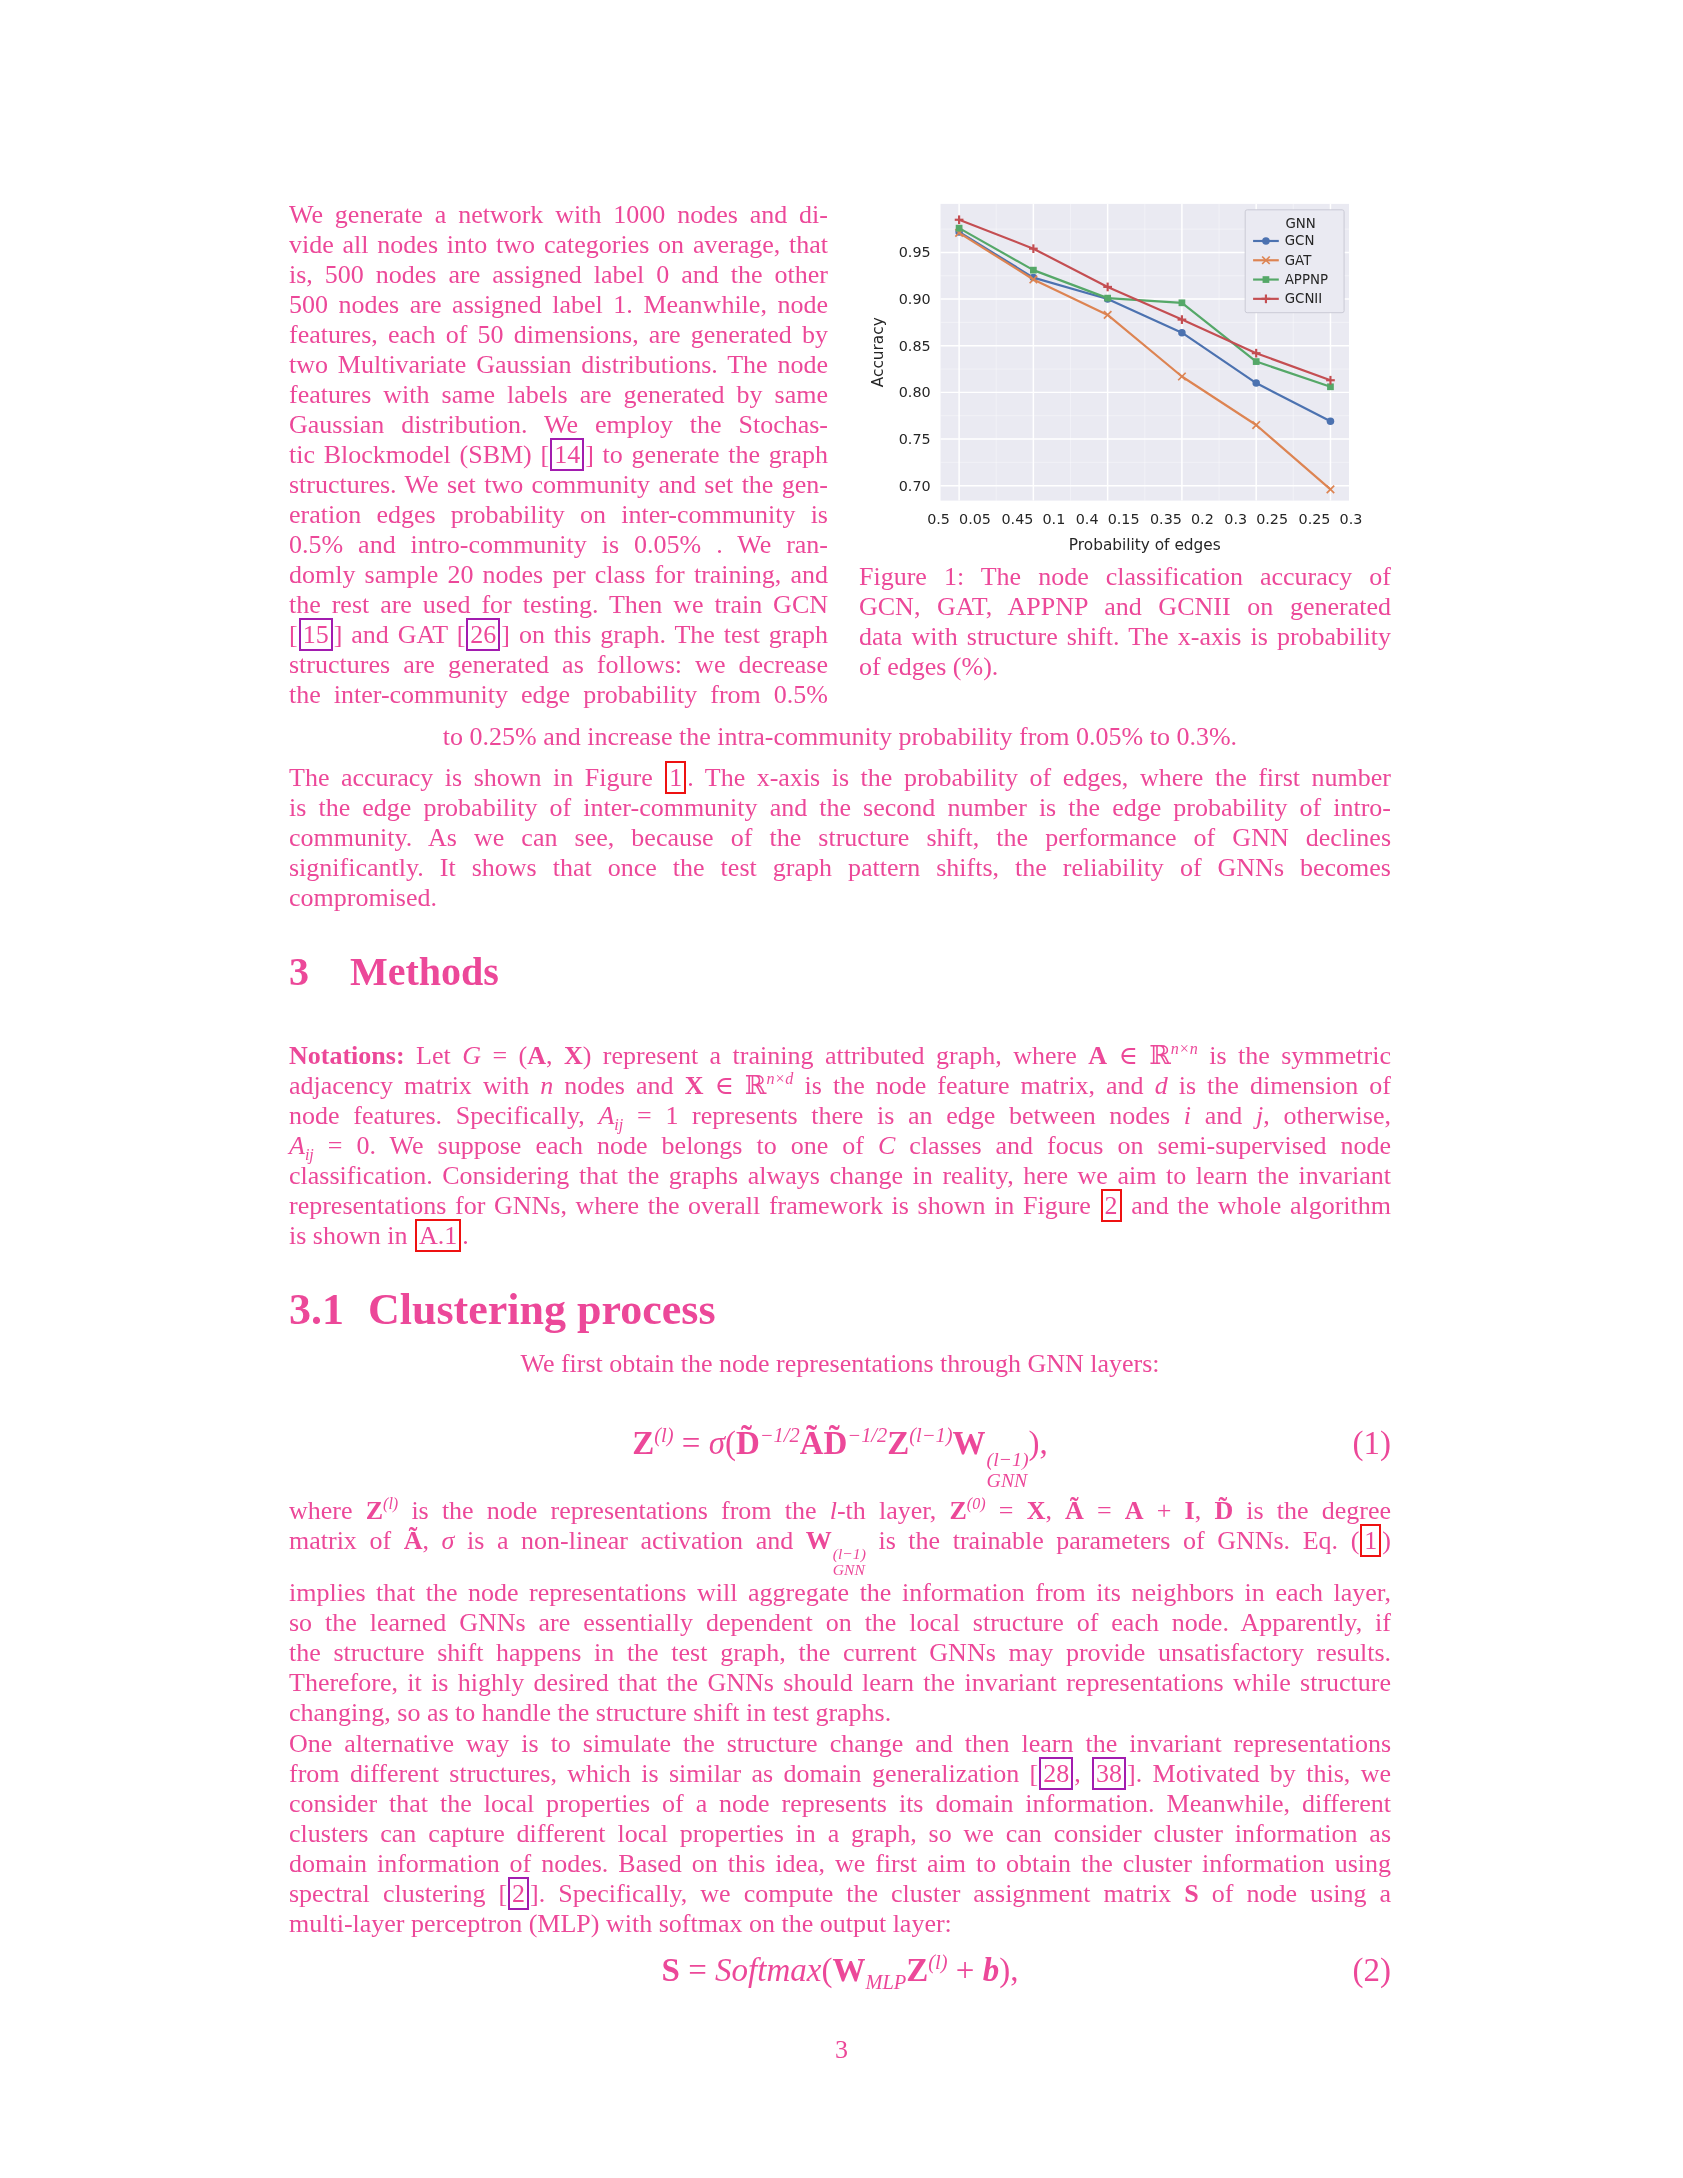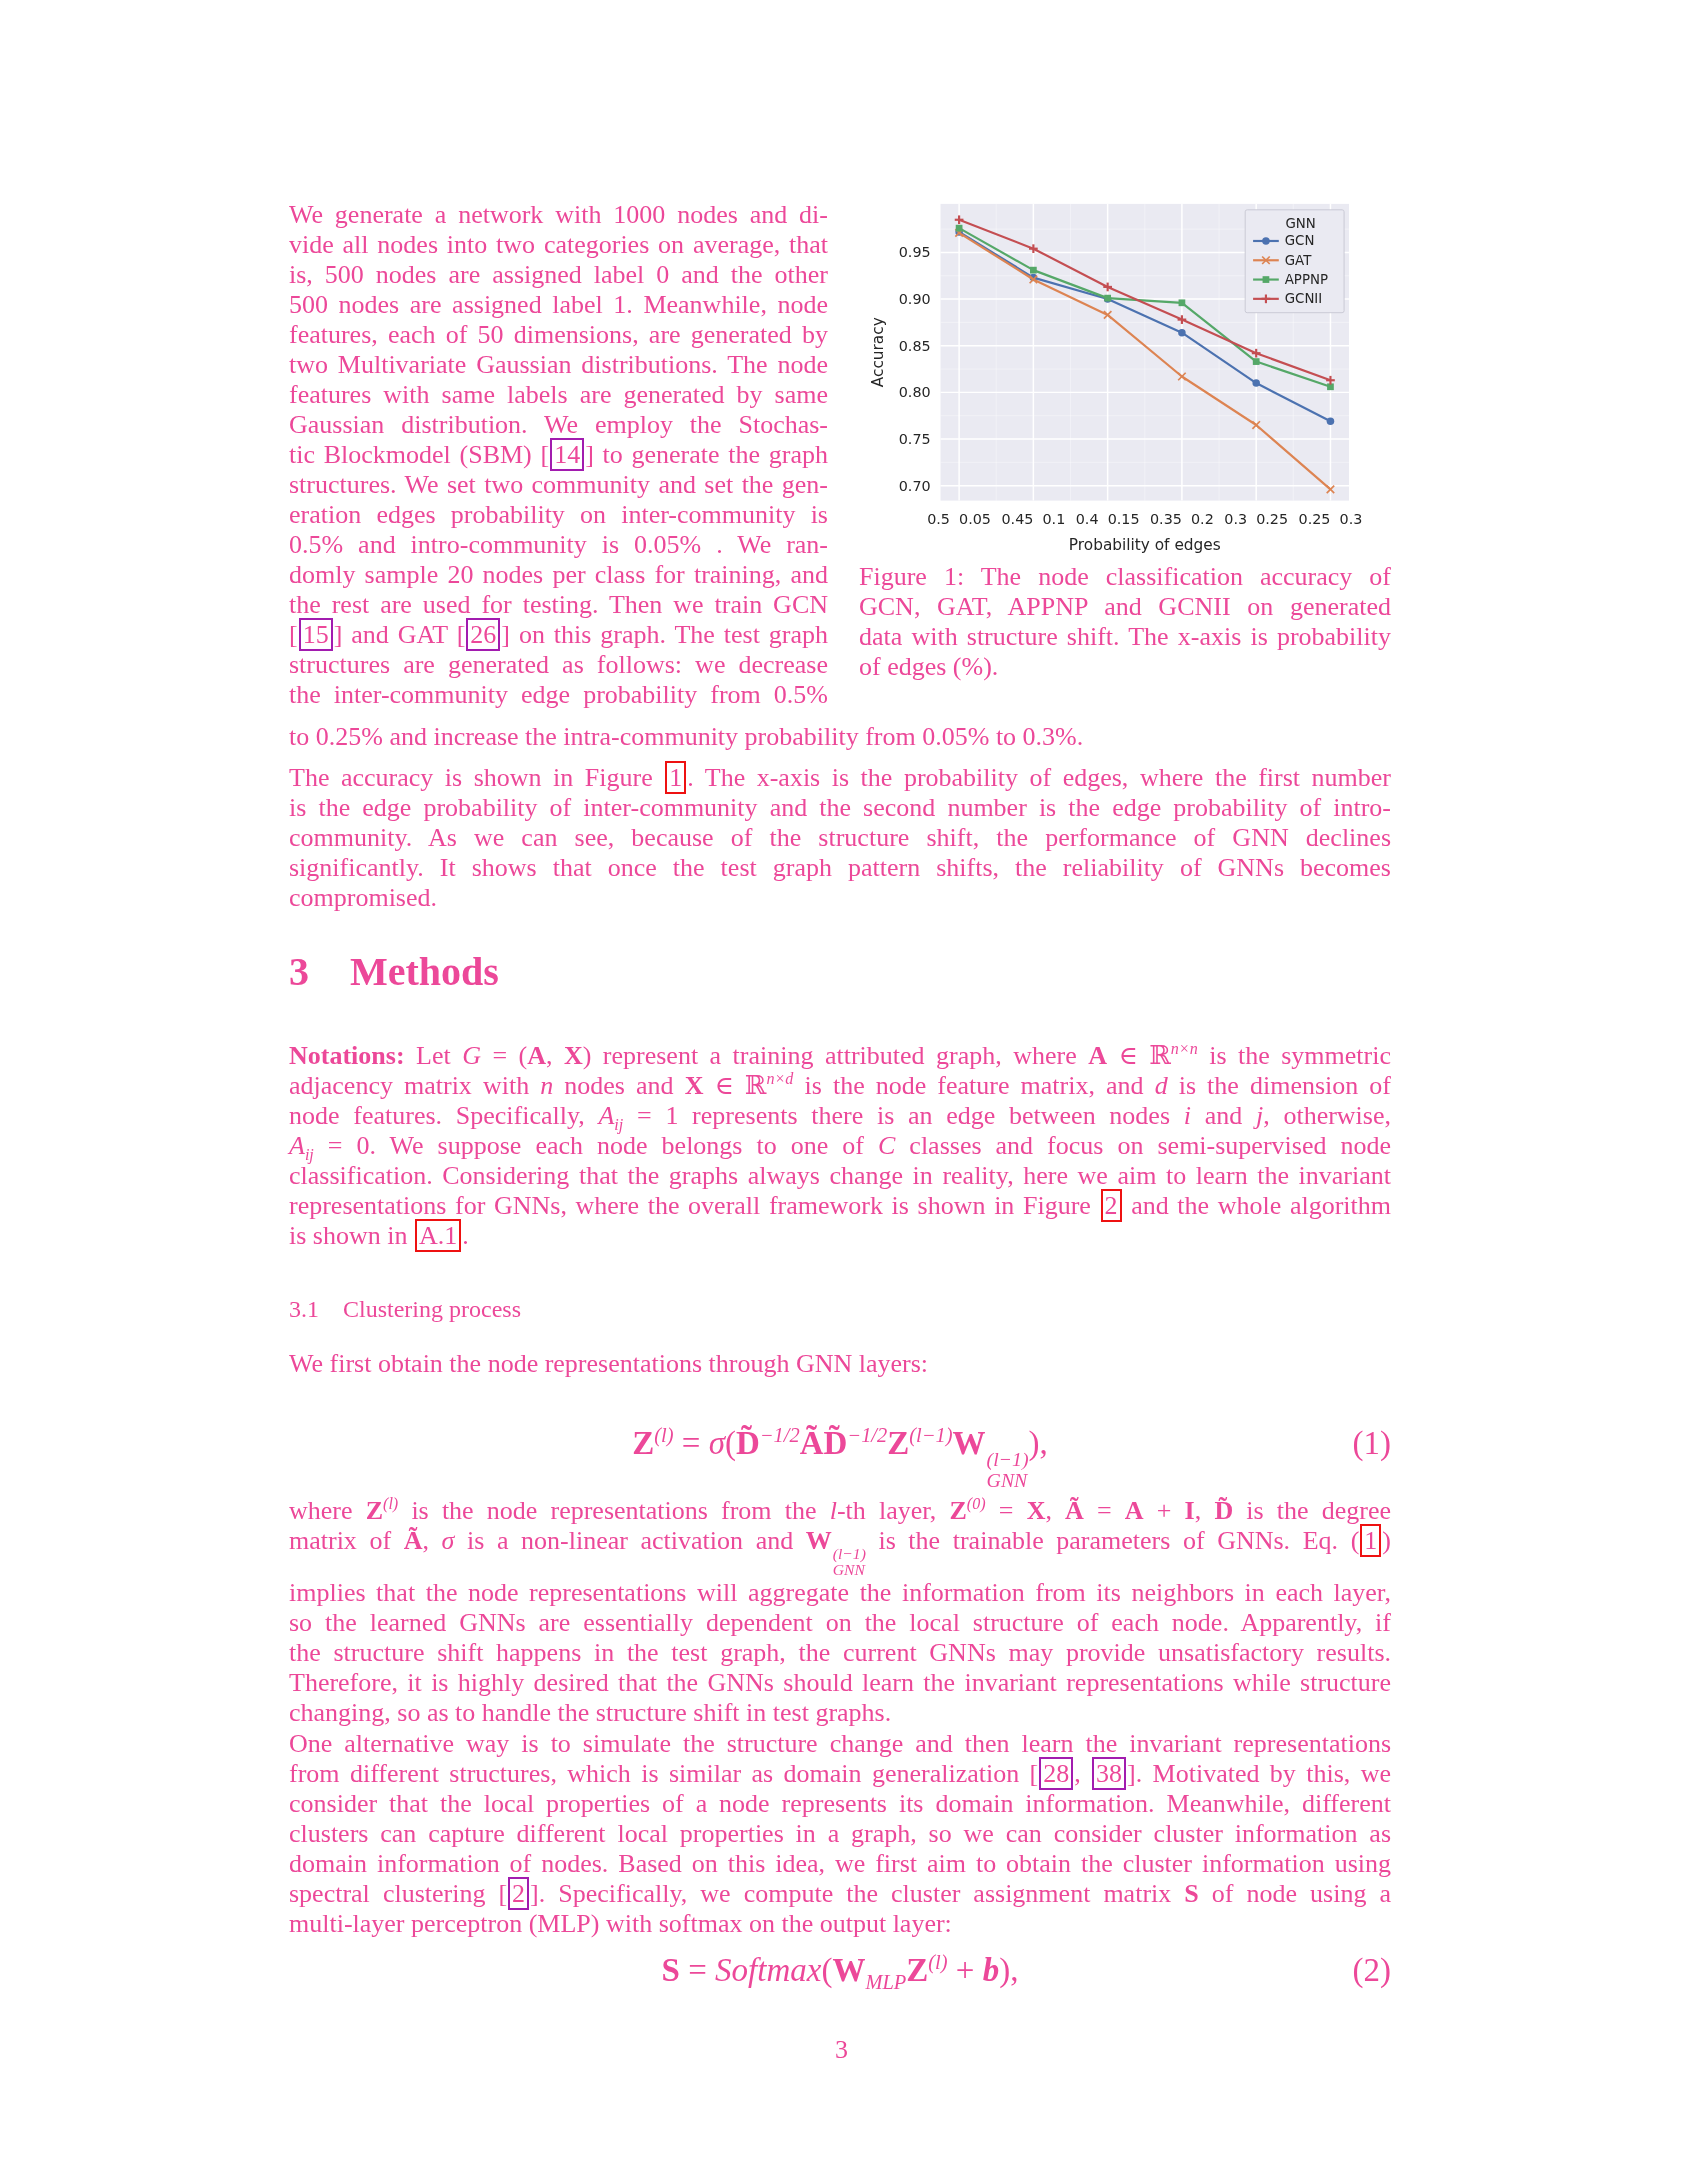--- a/index.html
+++ b/index.html
@@ -1,33 +1,33 @@
 <!DOCTYPE html>
 <html><head>
 <meta charset="utf-8">
 <style>
   html,body{margin:0;padding:0;background:#ffffff;}
   .page{position:relative;width:1683px;height:2178px;background:#ffffff;overflow:hidden;
         font-family:"Liberation Serif","DejaVu Serif",serif;color:#ec4899;font-size:26px;}
   .abs{position:absolute;}
   .ln{line-height:30px;text-align:justify;text-align-last:justify;}
   .ln-last{text-align-last:left;}
-  .single{line-height:30px;text-align:left;}
+  .single{line-height:30px;text-align:center;}
   sup{font-size:0.62em;font-style:italic;line-height:0;}
   sub{font-size:0.62em;font-style:italic;line-height:0;}
   .sg-b{font-weight:700;}
   .sg-i{font-style:italic;}
   .sg-bi{font-weight:700;font-style:italic;}
   .sg-g{border:2px solid #a21caf;padding:0 2px;margin:0 1px;}
   .sg-r{border:2px solid #ee1111;padding:0 2px;margin:0 1px;}
   .ss{display:inline-flex;flex-direction:column;align-items:flex-start;font-size:0.60em;
       font-style:italic;line-height:1.05;vertical-align:-0.62em;margin-left:1px;}
   .h1{font-weight:700;font-size:40px;line-height:44px;}
   .h1 .sec-label{margin-left:41px;}
-  .h2{font-weight:400;font-size:24px;line-height:37px;}
+  .h2{font-weight:700;font-size:44px;line-height:37px;}
   .h2 .sec-label{margin-left:24px;}
   .eqrow{display:flex;justify-content:center;align-items:flex-start;font-size:33px;line-height:48px;}
   .eqnum{position:absolute;right:0;top:0;line-height:48px;}
   .figure{position:absolute;}
   .caption{margin-top:6px;}
   .pagenum{text-align:center;line-height:30px;}
   .chart-mount{width:532px;height:362px;}
   .chart-mount svg{display:block;}
 </style>
 </head>

